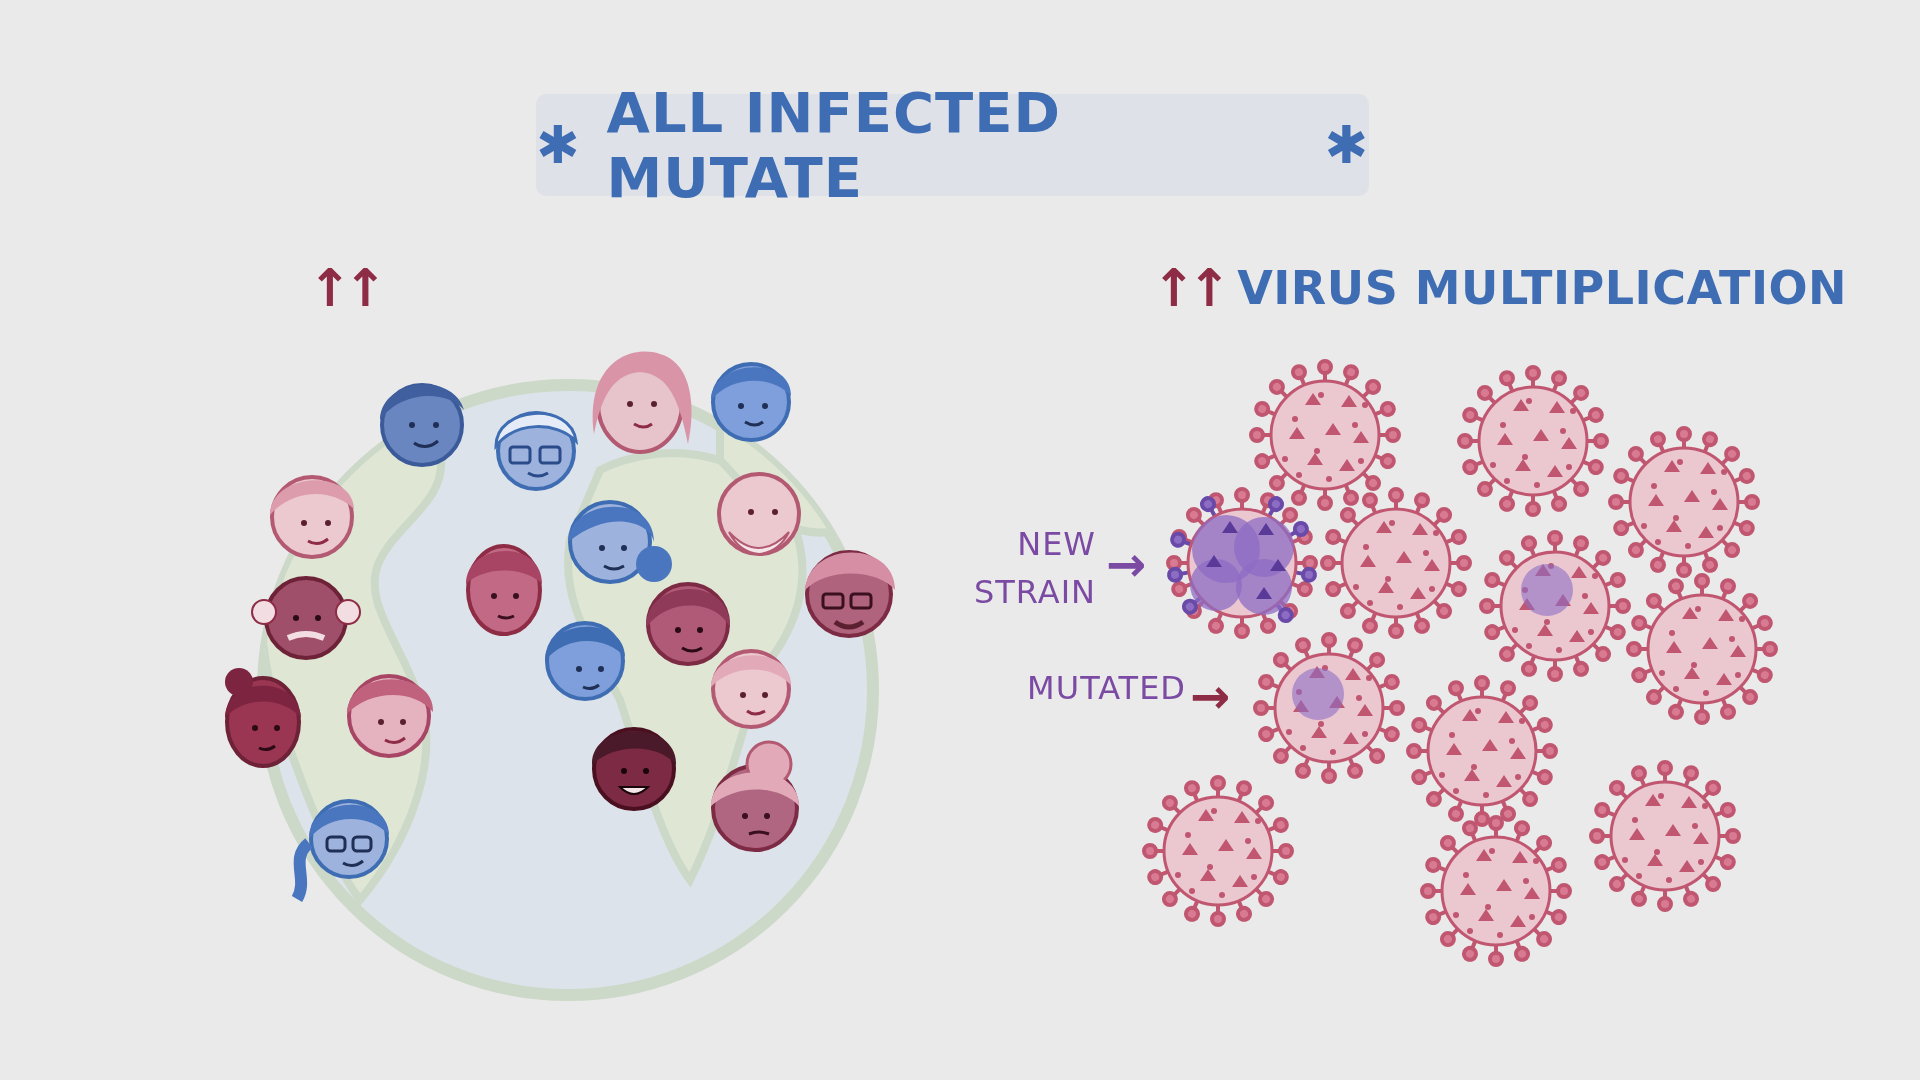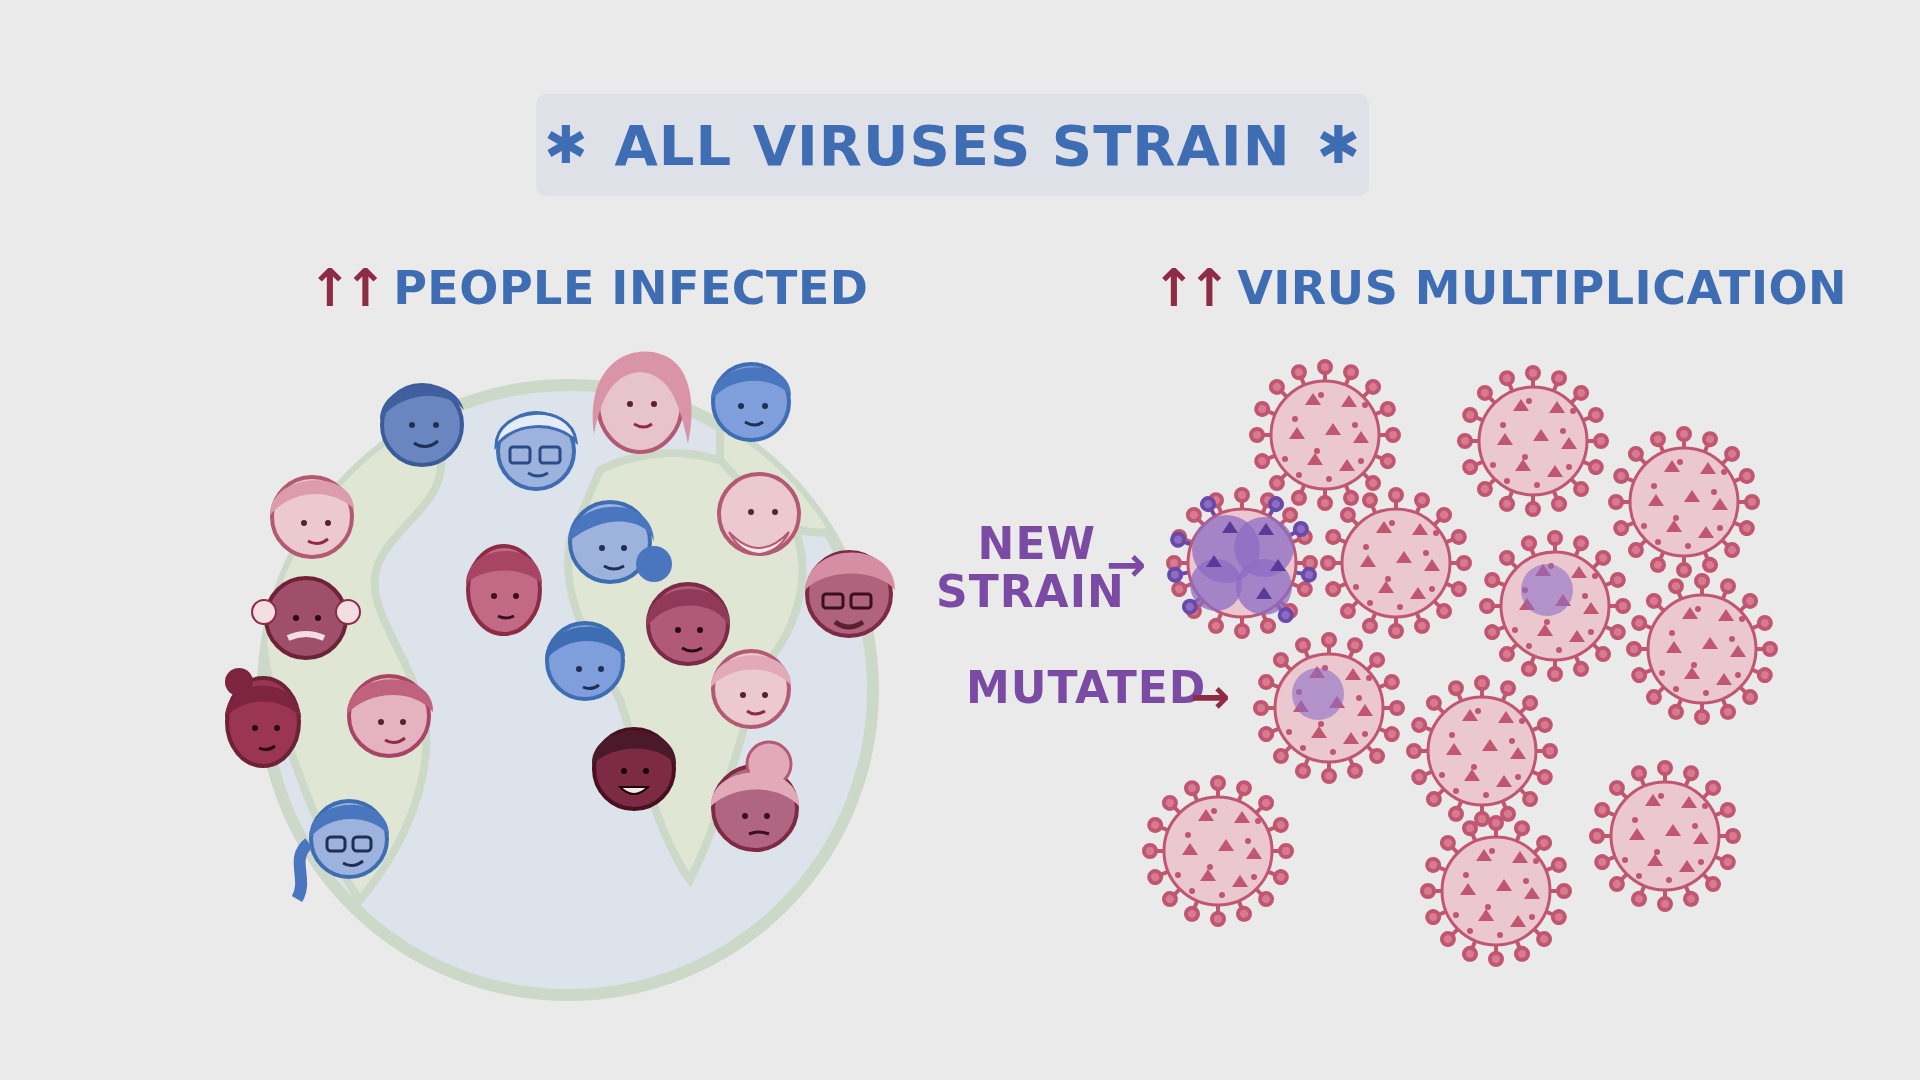--- a/index.html
+++ b/index.html
@@ -15,37 +15,36 @@
     background: #dee2e8; border-radius: 10px;
     display: flex; align-items: center; justify-content: center; gap: 26px;
     color: #3f6db3; font-weight: bold; font-size: 56px; letter-spacing: 1px;
   }
   .banner .star { font-size: 52px; line-height: 1; }
   .section-header {
     display: flex; align-items: center; gap: 14px;
     color: #3f6db3; font-weight: bold; font-size: 46px; letter-spacing: 0.5px;
   }
   .up-arrows { color: #8e2c45; font-size: 52px; letter-spacing: -8px; font-weight: bold; }
-  .label { font-weight: bold; font-size: 44px; line-height: 48px; letter-spacing: 1px; }
+  .label { font-weight: normal; font-size: 32px; line-height: 48px; letter-spacing: 1px; }
   .purple { color: #7b4aa3; }
   .maroon { color: #8e2c45; }
   svg { overflow: visible; }
 </style>
 </head>
 <body>
 
 <div class="abs banner">
   <span class="star">✱</span>
-  <span>ALL VIRUSES STRAIN</span>
+  <span>ALL INFECTED MUTATE</span>
   <span class="star">✱</span>
 </div>
 
 <div class="abs section-header" style="left:308px; top:258px;">
   <span class="up-arrows">↑↑</span>
-  <span>PEOPLE INFECTED</span>
 </div>
 
 <div class="abs section-header" style="left:1152px; top:258px;">
   <span class="up-arrows">↑↑</span>
   <span>VIRUS MULTIPLICATION</span>
 </div>
 
 <svg class="abs" style="left:0; top:0;" width="1920" height="1080">
   <defs>
     <clipPath id="globeClip">

